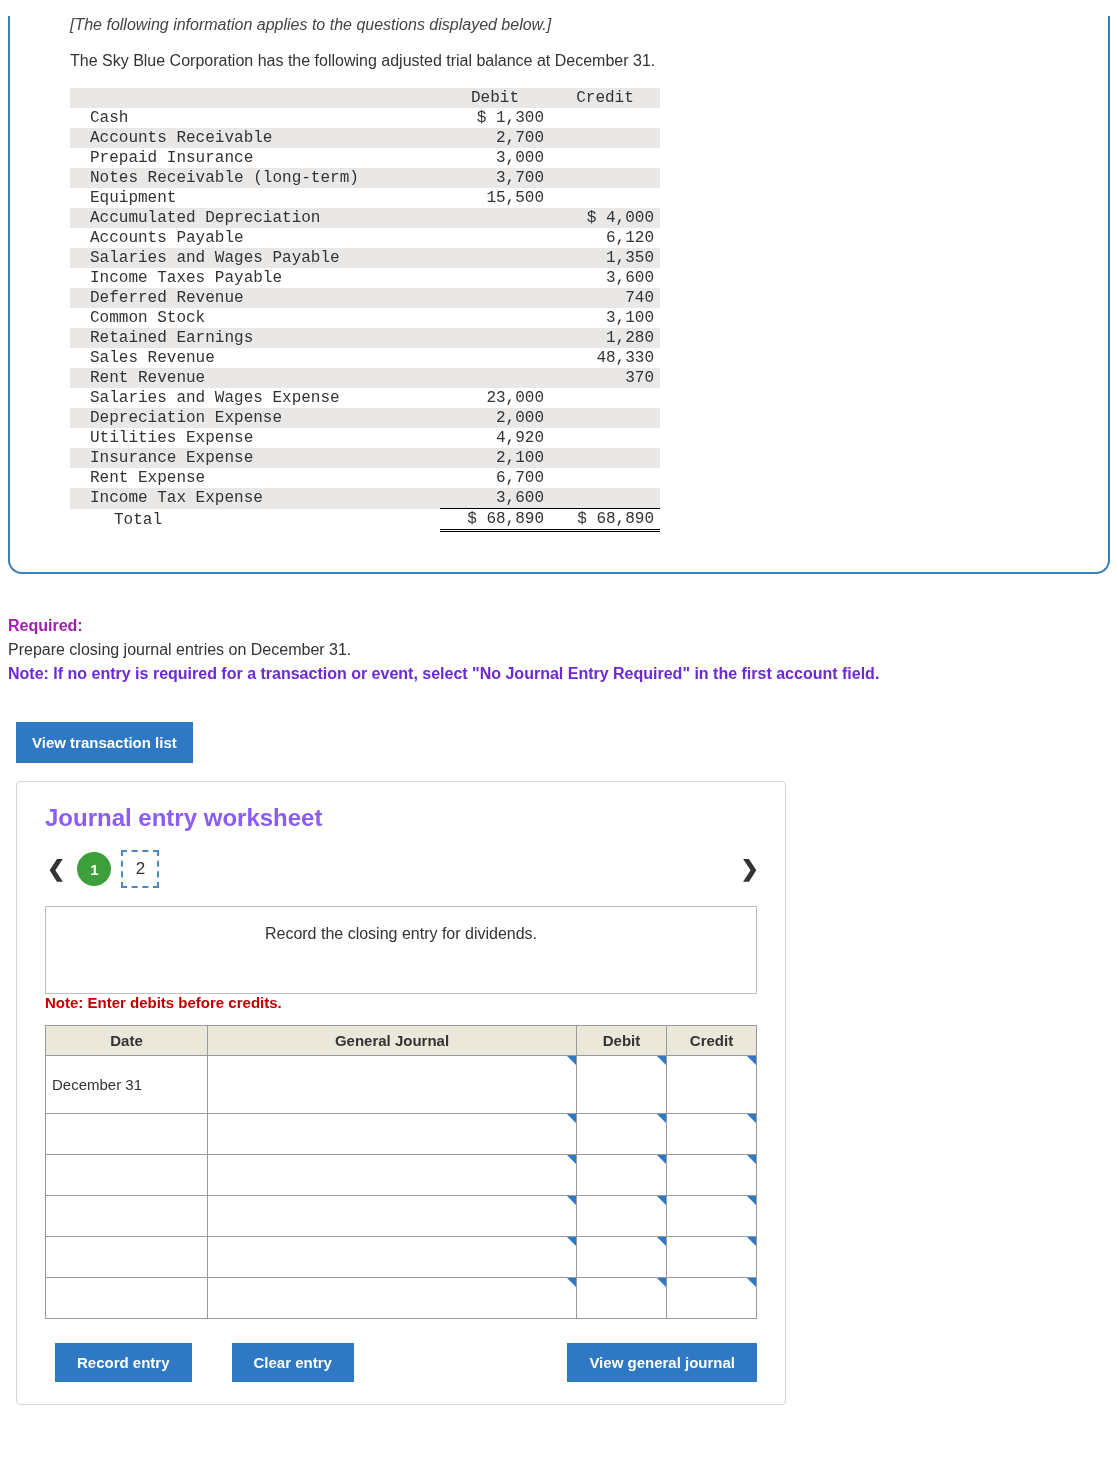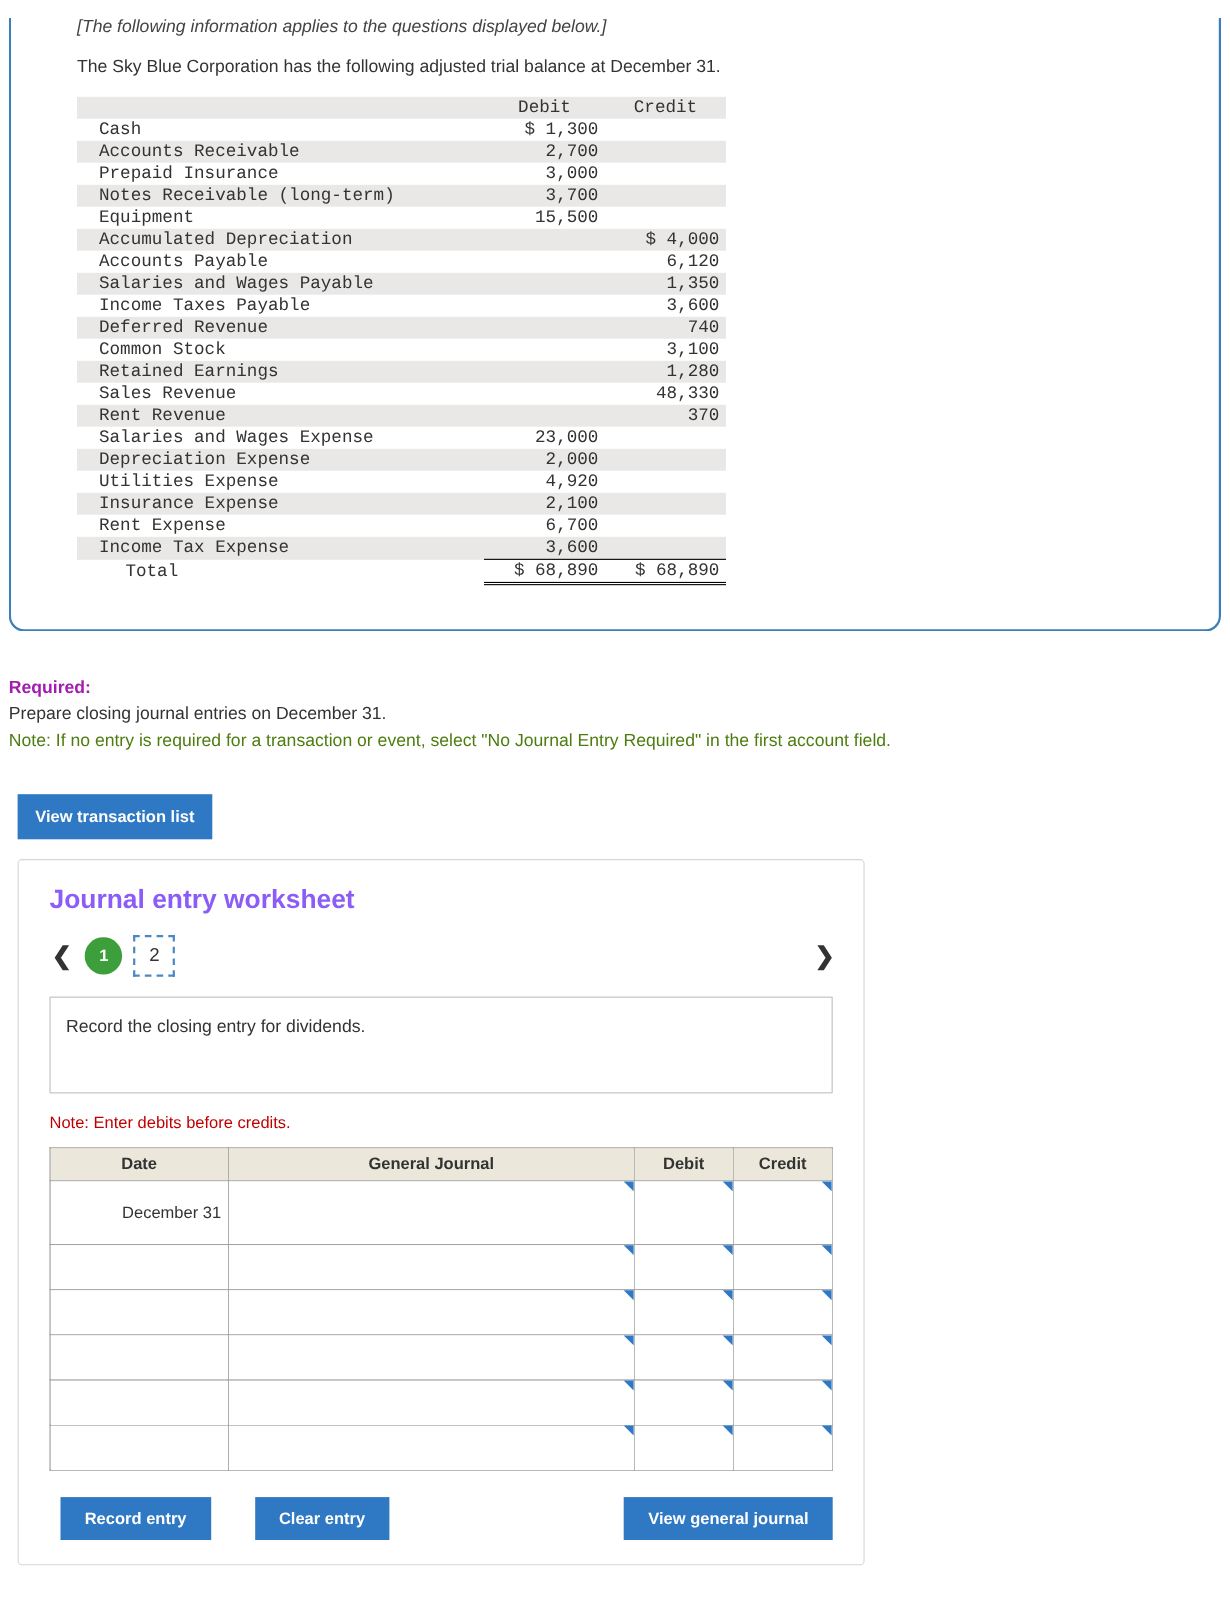--- a/index.html
+++ b/index.html
@@ -39,21 +39,21 @@
     background: #e9e8e6;
   }
   .tb-acc { width: 370px; text-align: left; padding-left: 20px !important; }
   .tb-num { width: 110px; text-align: right; }
   .tb-single-top td.tb-num { border-top: 1px solid #000; }
   .tb-dbl td.tb-num { border-bottom: 3px double #000; }
   .tb-total .tb-acc { padding-left: 44px !important; }
 
   .required-block { margin: 10px 0 30px 0; line-height: 1.5; }
   .required-label { font-weight: bold; color: #a21caf; }
-  .note-red { color: #4d7c0f; font-weight: normal; }
+  .note-red { color: #6d28d9; font-weight: bold; }
 
   .btn-blue {
     display: inline-block;
     background: #2f78c3;
     color: #fff;
     font-weight: bold;
     font-size: 15px;
     padding: 12px 16px;
     border: none;
     cursor: pointer;
@@ -104,27 +104,28 @@
     display: flex; align-items: center; justify-content: center;
     font-size: 17px; color: #333;
     cursor: pointer;
   }
   .instruction-box {
     border: 1px solid #bfbfbf;
     padding: 18px 14px 50px 14px;
     font-family: Verdana, Geneva, sans-serif;
     font-size: 16px;
     color: #333;
-    margin-bottom: 18px;
+    text-align: center;
   }
   .note-dc {
     color: #c00000;
     font-family: Verdana, Geneva, sans-serif;
     font-size: 15px;
     margin-bottom: 14px;
+    font-weight: bold;
   }
   table.journal {
     border-collapse: collapse;
     width: 100%;
     margin-bottom: 24px;
   }
   table.journal th, table.journal td {
     border: 1px solid #9a9a9a;
     font-family: Verdana, Geneva, sans-serif;
     font-size: 15px;
@@ -133,21 +134,21 @@
   }
   table.journal th {
     background: #ebe7da;
     font-weight: bold;
     color: #333;
     padding: 6px 4px;
   }
   .col-date { width: 162px; }
   .col-gj { width: auto; }
   .col-dc { width: 90px; }
-  table.journal td { padding: 20px 6px; text-align: right; background: #fff; }
+  table.journal td { padding: 20px 6px; text-align: left; background: #fff; }
   .cell-editable::after {
     content: "";
     position: absolute;
     top: 0; right: 0;
     width: 0; height: 0;
     border-top: 9px solid #2f78c3;
     border-left: 9px solid transparent;
   }
   .ws-buttons { display: flex; gap: 16px; justify-content: space-between; }
   .ws-buttons .left-grp { display: flex; gap: 40px; }

